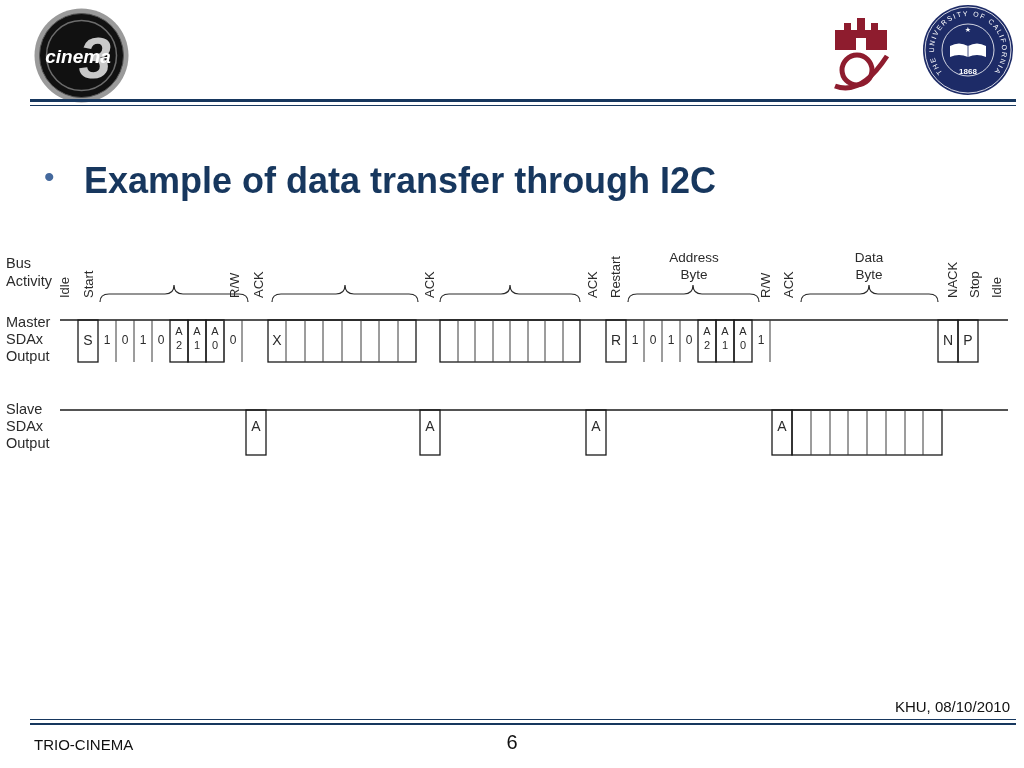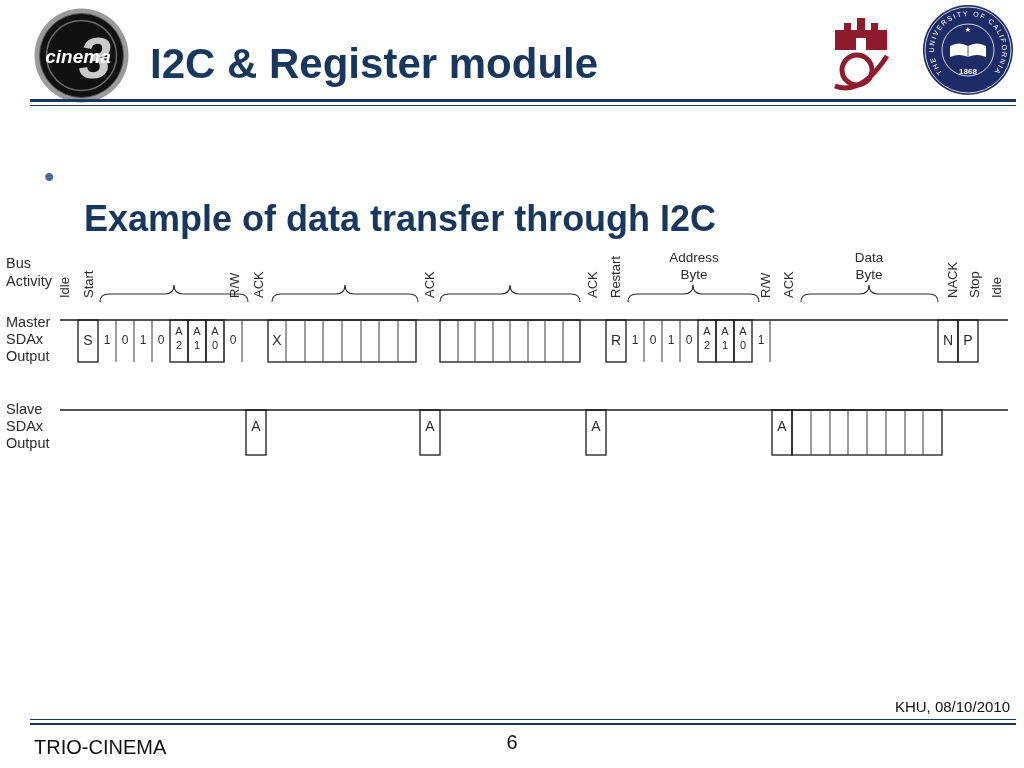--- a/index.html
+++ b/index.html
@@ -10,56 +10,55 @@
   .logo-cinema{position:absolute;left:33px;top:7px;}
   .logo-khu{position:absolute;left:827px;top:8px;}
   .logo-seal{position:absolute;left:922px;top:4px;}
   .title{position:absolute;left:150px;top:40px;margin:0;font-size:42px;
          font-weight:bold;color:#17375e;}
   .rule1{position:absolute;left:30px;top:99px;width:986px;height:3px;background:#17375e;}
   .rule2{position:absolute;left:30px;top:105px;width:986px;height:1px;background:#17375e;}
 
   
   .bullet-dot{position:absolute;left:44px;top:160px;font-size:30px;color:#44699d;}
-  .bullet-text{position:absolute;left:84px;top:160px;font-size:36px;font-weight:bold;color:#17375e;margin-top:38px;}
+  .bullet-text{position:absolute;left:84px;top:160px;font-size:36px;font-weight:bold;color:#17375e;}
 
   
   .diagram{position:absolute;left:2px;top:238px;}
   .diagram text{font-family:"Liberation Sans",sans-serif;fill:#2b2b2b;}
   .lbl{font-size:14.5px;}
   .rot{font-size:13px;}
   .grp{font-size:13.5px;}
   .cell{font-size:14px;fill:#111;}
   .dig{font-size:12px;fill:#8f8f8f;}
   .ab{font-size:11px;fill:#111;}
   .wf{stroke:#1a1a1a;stroke-width:1.3;fill:none;}
   .tick line{stroke:#3a3a3a;stroke-width:1;}
   .brace{stroke:#2b2b2b;stroke-width:1.2;fill:none;}
 
   
   .f-rule1{position:absolute;left:30px;top:719px;width:986px;height:1px;background:#17375e;}
   .f-rule2{position:absolute;left:30px;top:723px;width:986px;height:2px;background:#17375e;}
-  .footer-left{position:absolute;left:34px;top:736px;font-size:20px;color:#111;}
+  .footer-left{position:absolute;left:34px;top:736px;font-size:15px;color:#111;}
   .footer-page{position:absolute;left:0;top:731px;width:1024px;text-align:center;font-size:20px;color:#111;}
   .footer-right{position:absolute;right:14px;top:698px;font-size:15px;color:#111;}
 </style>
 </head>
 <body>
 
 <div class="slide">
 
   <svg class="logo-cinema" width="97" height="97" viewBox="0 0 97 97">
     <circle cx="48.5" cy="48.5" r="47" fill="#9a9a9a"></circle>
     <circle cx="48.5" cy="48.5" r="42" fill="#111" stroke="#555"></circle>
     <circle cx="48.5" cy="48.5" r="35" fill="none" stroke="#6c6c6c" stroke-width="1.5"></circle>
     <text x="62" y="71" text-anchor="middle" font-size="58" font-weight="bold" font-style="italic" fill="#c9c9c9">3</text>
     <text x="45" y="56" text-anchor="middle" font-size="19" font-weight="bold" font-style="italic" fill="#ffffff">cinema</text>
   </svg>
 
-  <h1 class="title">I2C &amp; Register module</h1>
 
   <svg class="logo-khu" width="68" height="88" viewBox="0 0 68 88">
     <path fill="#8e1c2e" d="M8 42 L8 22 L17 22 L17 15 L24 15 L24 22 L30 22 L30 10 L38 10 L38 22 L44 22 L44 15 L51 15 L51 22 L60 22 L60 42 Z"></path>
     <rect x="29" y="30" width="10" height="12" fill="#ffffff"></rect>
     <circle cx="30" cy="62" r="15" fill="none" stroke="#8e1c2e" stroke-width="5"></circle>
     <path d="M8 78 Q34 88 60 48" fill="none" stroke="#8e1c2e" stroke-width="5"></path>
   </svg>
 
   <svg class="logo-seal" width="92" height="92" viewBox="0 0 92 92">
     <defs>

